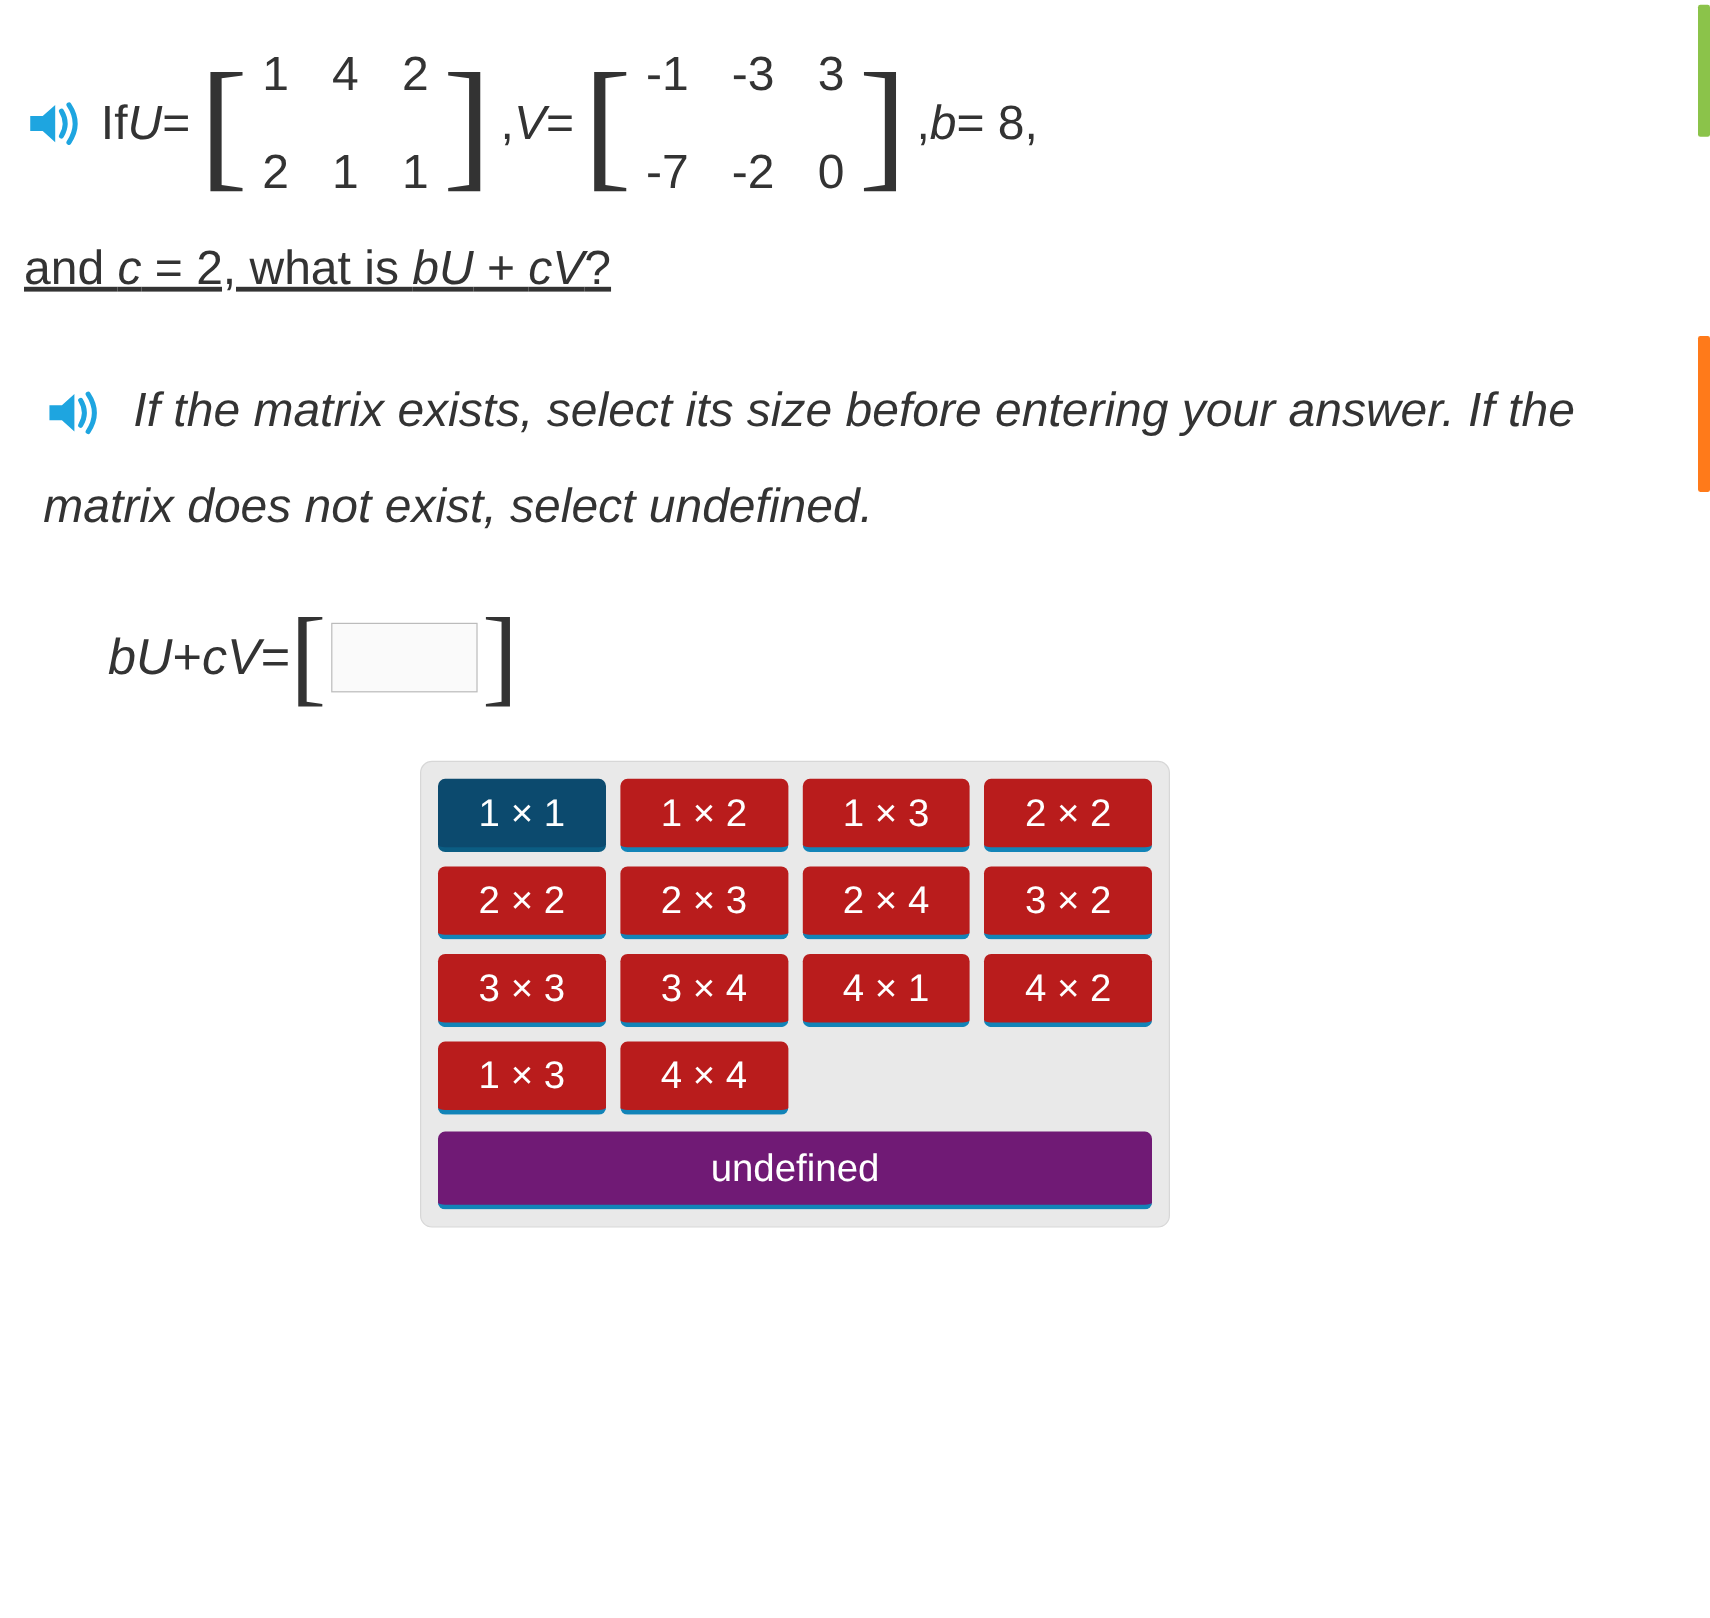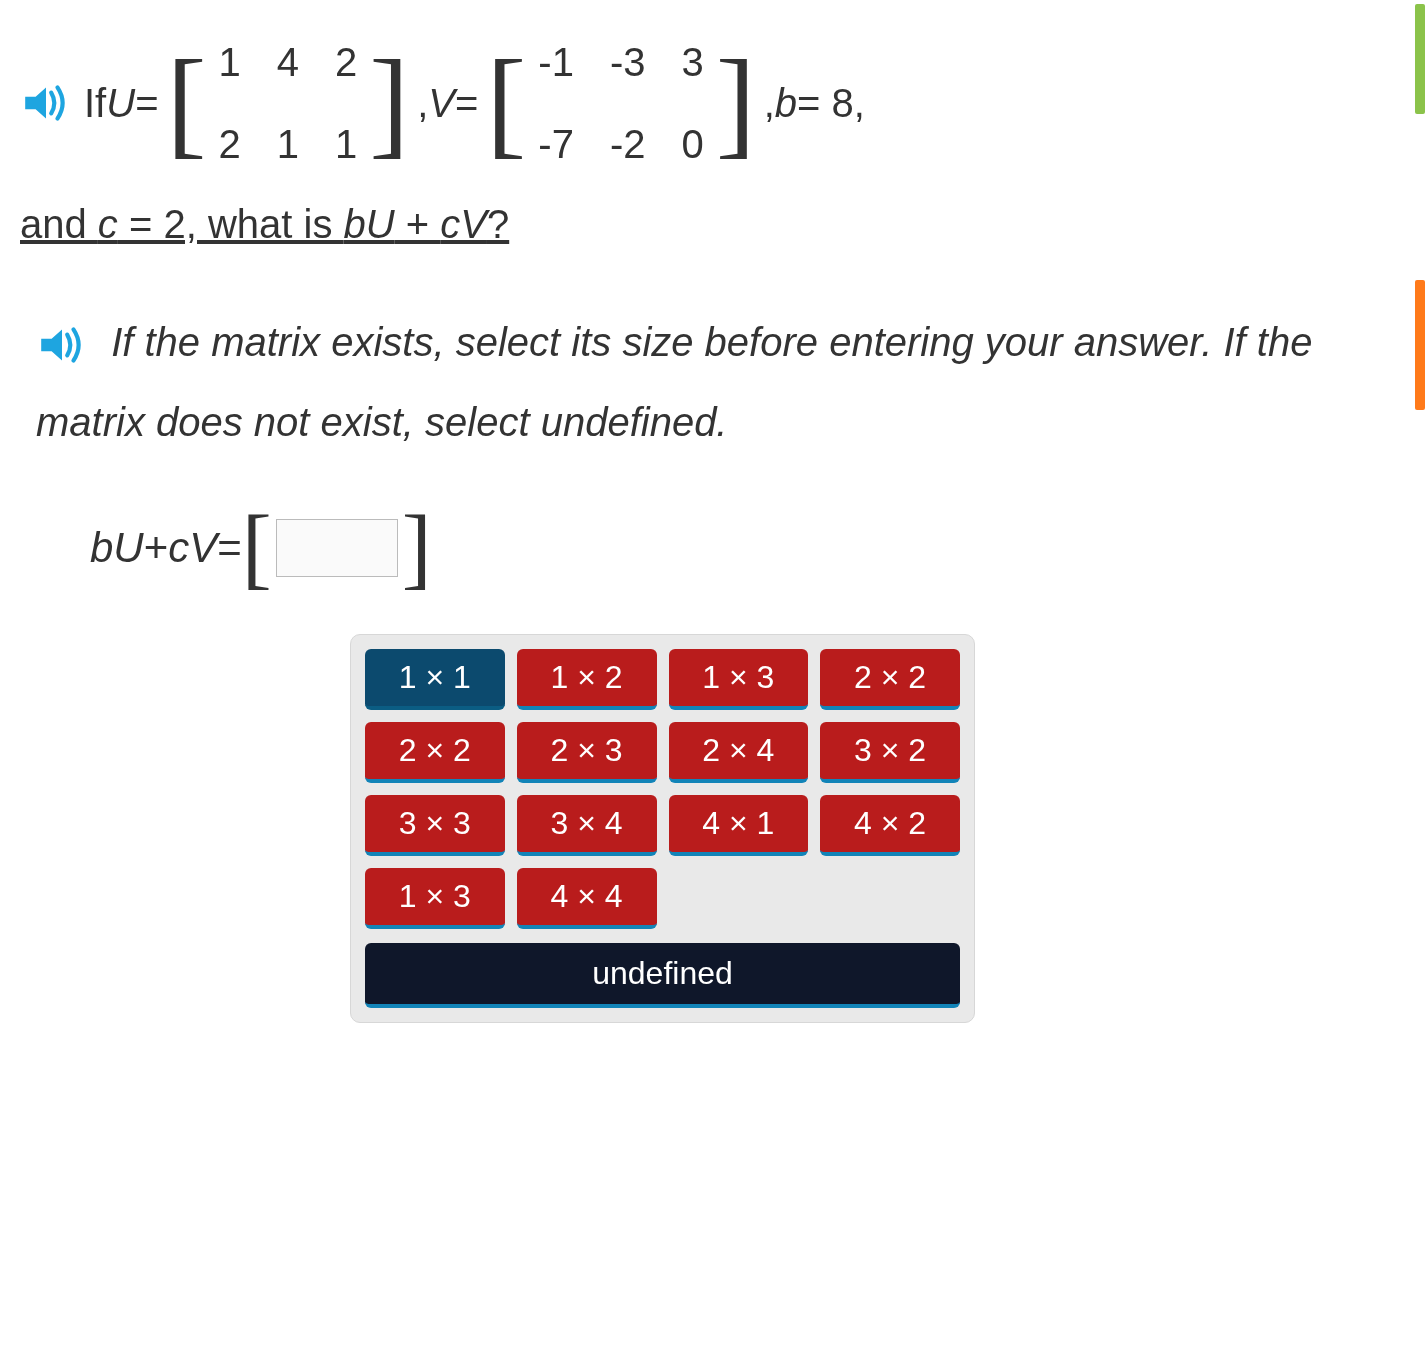--- a/index.html
+++ b/index.html
@@ -108,21 +108,21 @@
     border-bottom: 4px solid #1284b8;
     cursor: pointer;
     user-select: none;
   }
   .size-btn.selected {
     background: #0c4a6e;
     border-bottom: 4px solid #0b5d83;
   }
   .undefined-btn {
     grid-column: 1 / span 4;
-    background: #0f172a;
+    background: #701a75;
     color: #fff;
     font-size: 32px;
     text-align: center;
     padding: 12px 0;
     border-radius: 6px;
     border-bottom: 4px solid #1284b8;
     cursor: pointer;
     margin-top: 2px;
     user-select: none;
   }

